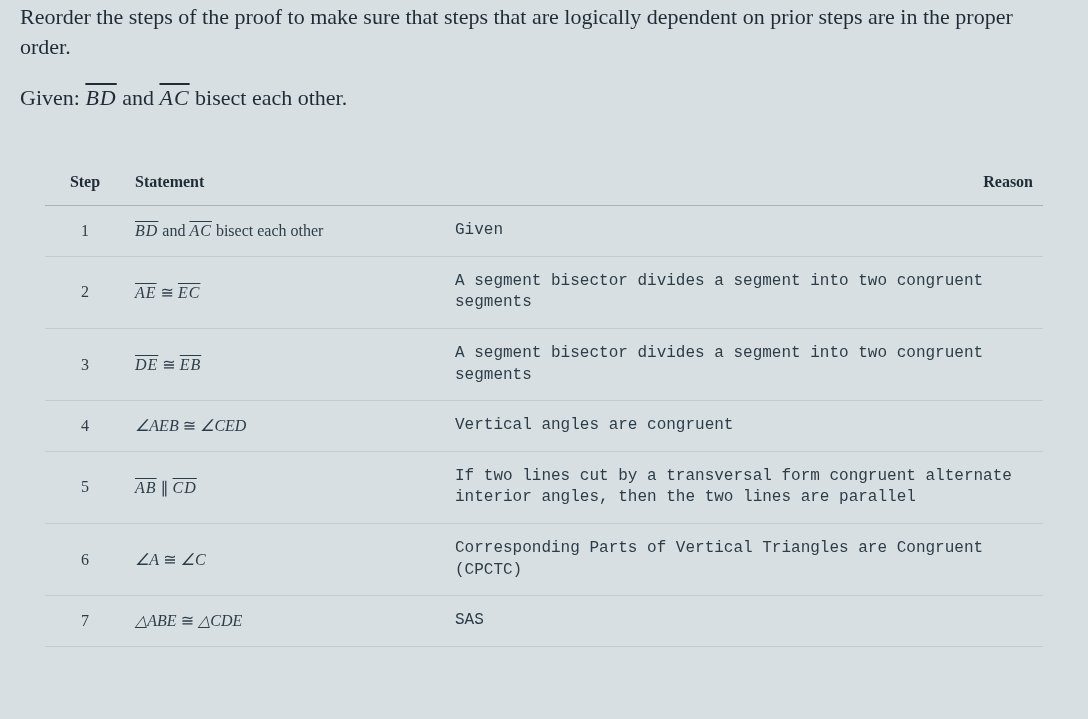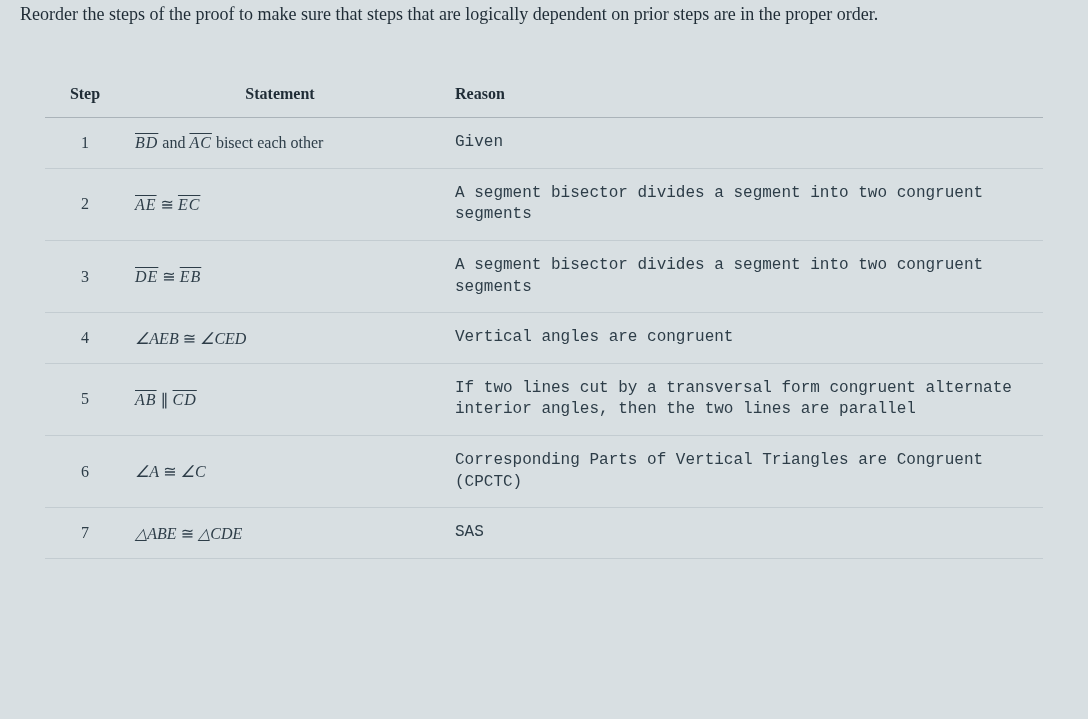--- a/index.html
+++ b/index.html
@@ -13,21 +13,21 @@
       color: #1f2c36;
       padding: 0;
       width: 1088px;
       height: 719px;
       overflow: hidden;
     }
     .content {
       padding: 0 20px 20px 20px;
     }
     .instruction {
-      font-size: 18px;
+      font-size: 22px;
       line-height: 1.35;
       color: #1f2c36;
       margin-bottom: 22px;
       padding-top: 2px;
     }
     .given-prove {
       font-size: 22px;
       line-height: 1.4;
       color: #1f2c36;
       margin-bottom: 18px;
@@ -55,24 +55,24 @@
       border-bottom: 1px solid #aab3b9;
       color: #1f2c36;
       font-family: Georgia, serif;
     }
     th.step-col {
       width: 80px;
       text-align: center;
     }
     th.stmt-col {
       width: 310px;
-      text-align: center;
+      text-align: left;
     }
     th.reason-col {
-      text-align: left;
+      text-align: right;
       padding-left: 20px;
     }
     td {
       padding: 14px 10px;
       border-bottom: 1px solid #c3ccd1;
       vertical-align: middle;
       color: #2d3d48;
     }
     td.step-num {
       text-align: center;
@@ -94,20 +94,23 @@
       content: " ∥ ";
     }
   </style>
 </head>
 <body>
 
 <div class="content">
 
   <p class="instruction">Reorder the steps of the proof to make sure that steps that are logically dependent on prior steps are in the proper order.</p>
 
+  <p class="given-prove">
+    <span>Given: </span><span class="overline">BD</span><span> and </span><span class="overline">AC</span><span> bisect each other.</span>
+  </p>
 
 
   <div class="table-wrap">
     <table>
       <thead>
         <tr>
           <th class="step-col">Step</th>
           <th class="stmt-col">Statement</th>
           <th class="reason-col">Reason</th>
         </tr>

